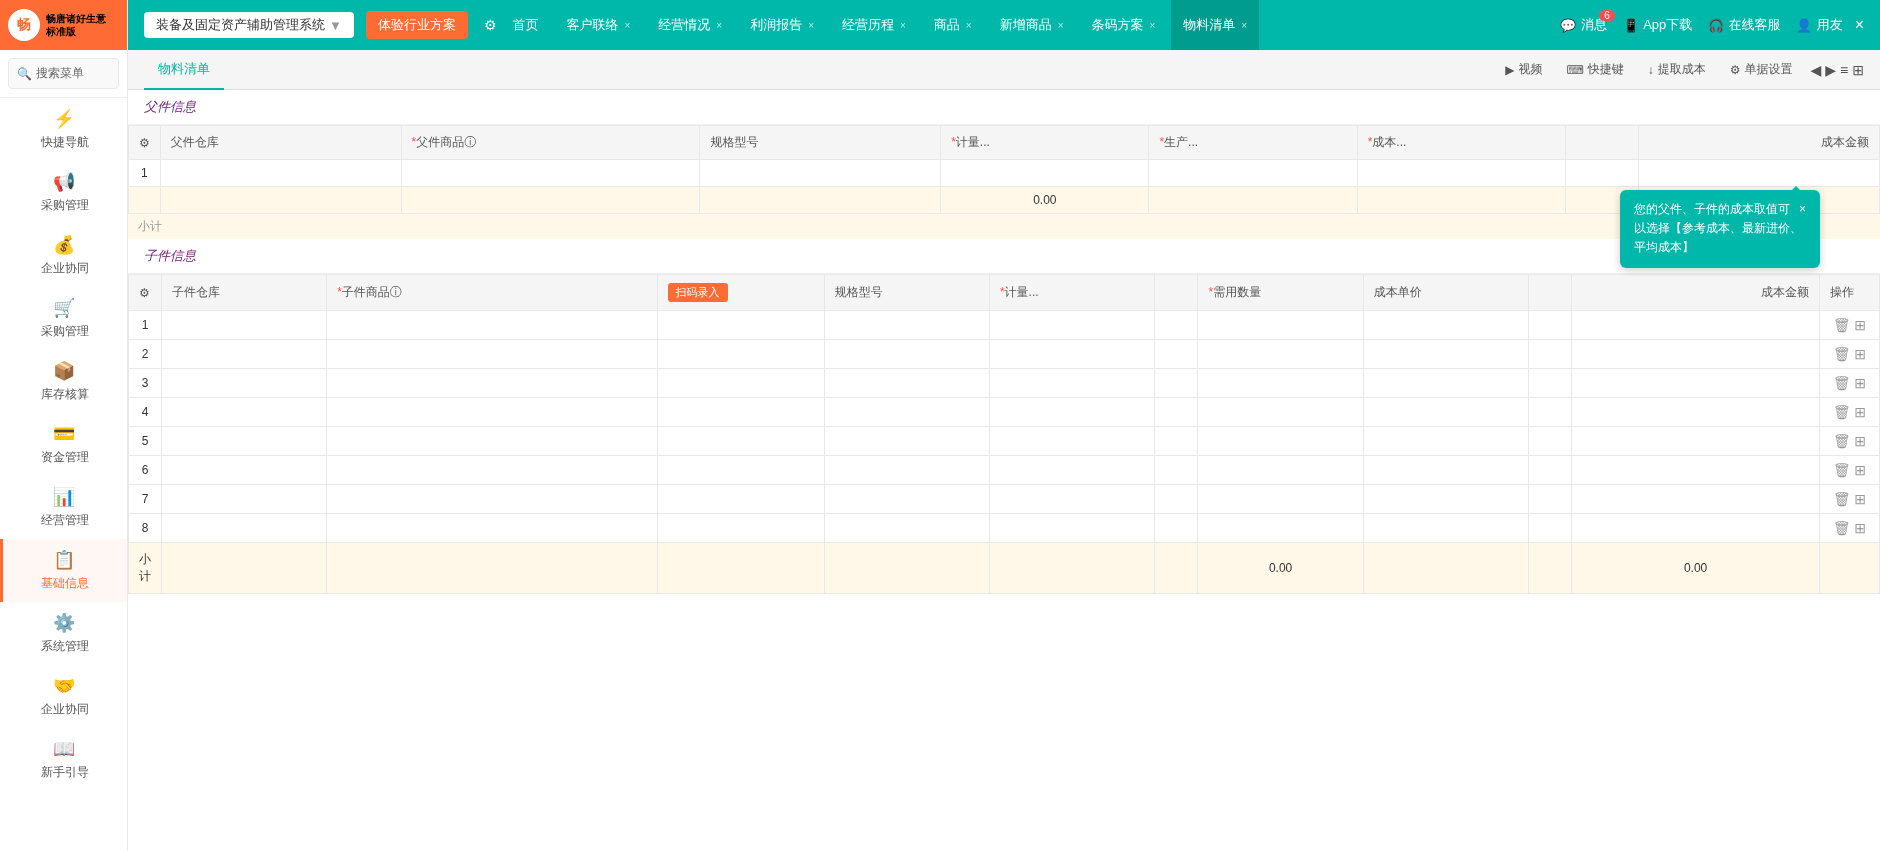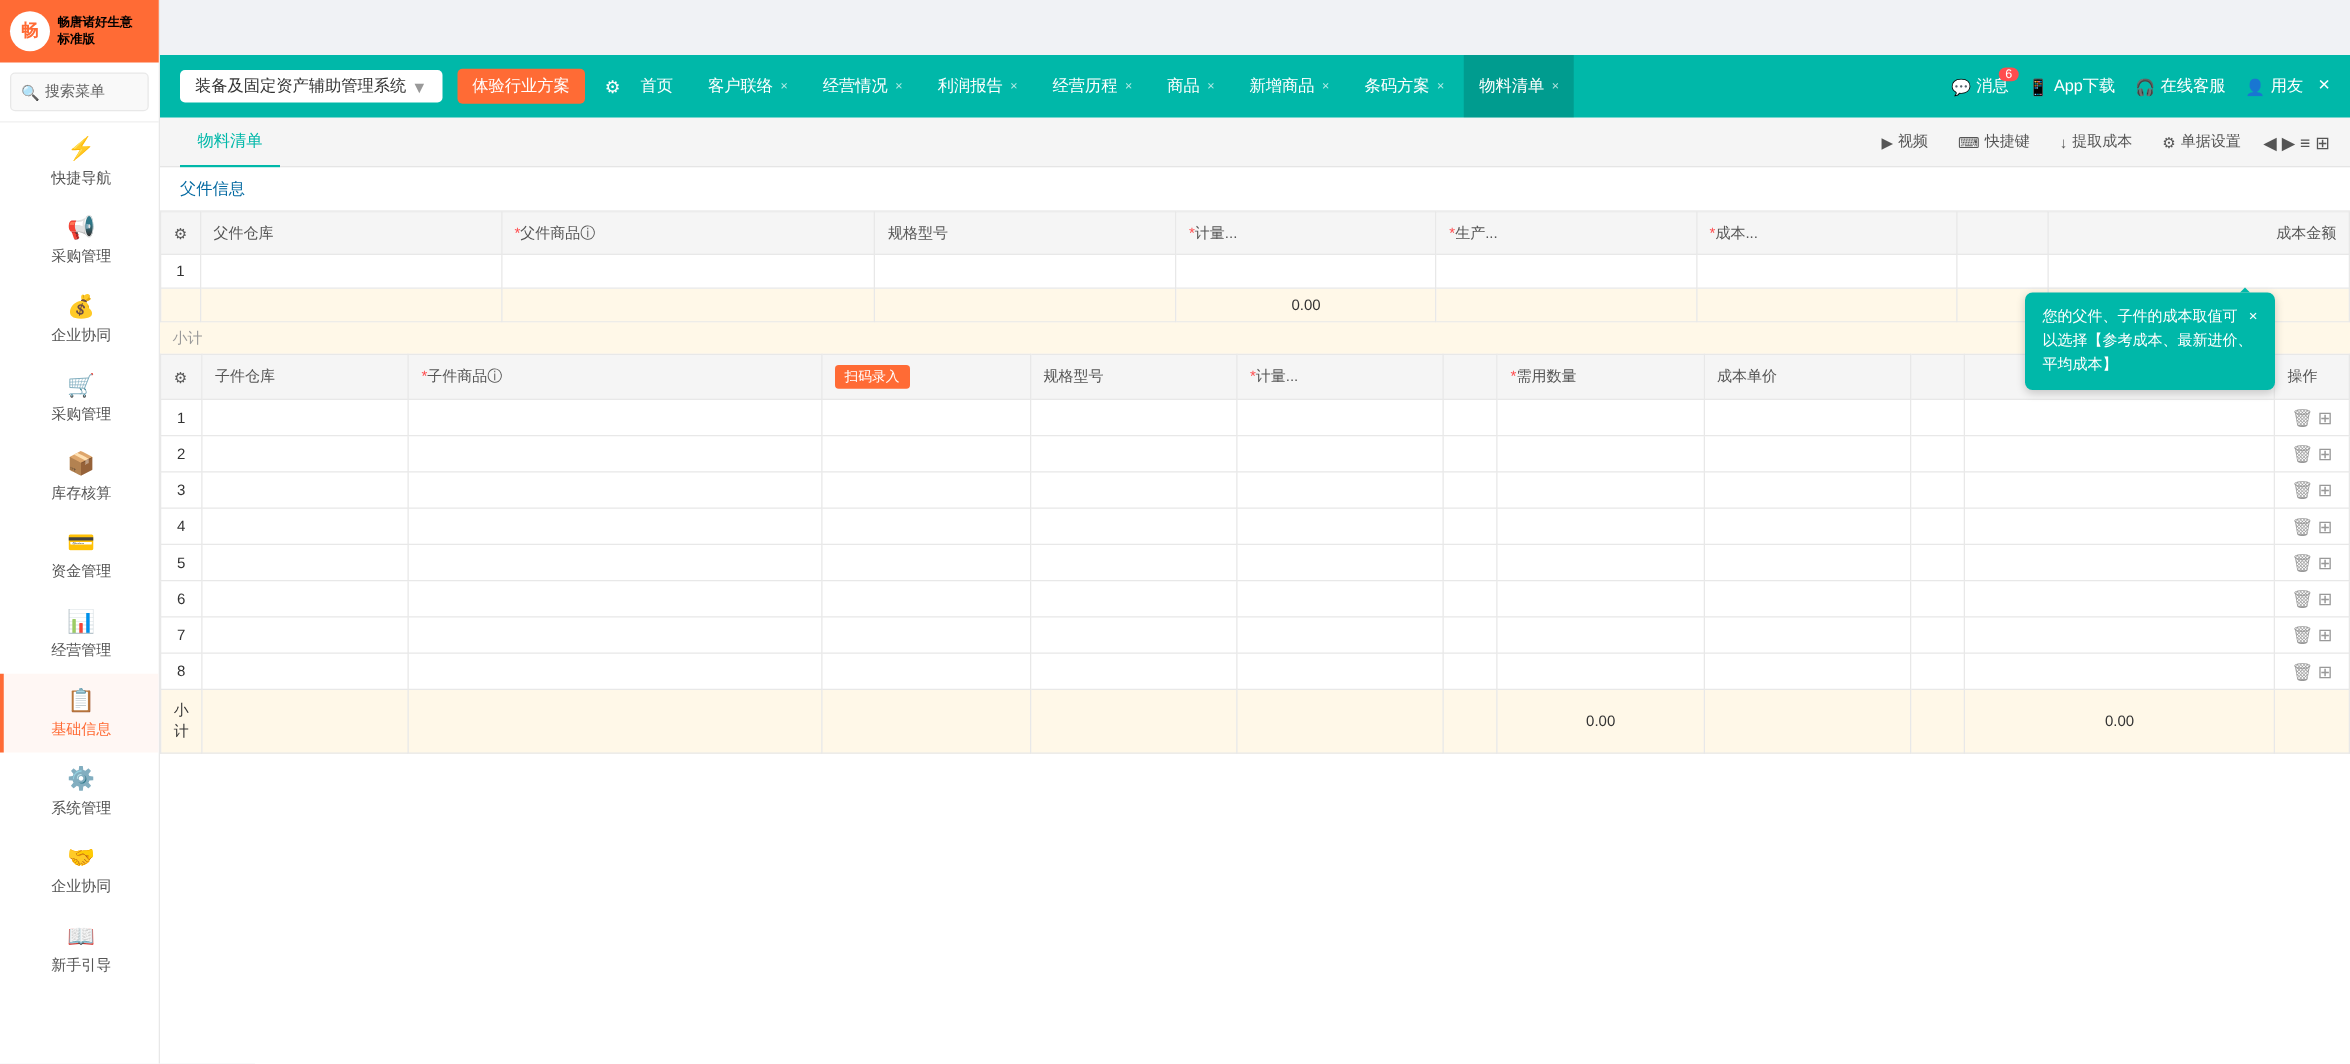--- a/index.html
+++ b/index.html
@@ -62,21 +62,21 @@
       cursor: pointer;
       color: #555;
       font-size: 12px;
       gap: 4px;
       border-left: 3px solid transparent;
     }
     .nav-item.active { background: #fff7f4; color: #ff6b35; border-left-color: #ff6b35; }
     .nav-item .nav-icon { font-size: 18px; }
 
     
-    .main { flex: 1; display: flex; flex-direction: column; overflow: hidden; margin-top: 44px; }
+    .main { flex: 1; display: flex; flex-direction: column; overflow: hidden; }
 
     
     .topbar {
       background: #00b8a9;
       height: 50px;
       display: flex;
       align-items: center;
       padding: 0 16px;
       gap: 4px;
       position: relative;
@@ -186,23 +186,24 @@
       background: #fff;
       padding: 0;
       position: relative;
     }
 
     
     .section-header {
       padding: 8px 16px;
       font-size: 13px;
       font-weight: 500;
-      color: #0369a1;
+      color: #701a75;
       background: #fff;
       border-bottom: 1px solid #f0f0f0;
+      font-style: italic;
     }
 
     
     .data-table {
       width: 100%;
       border-collapse: collapse;
       font-size: 12px;
     }
     .data-table th {
       background: #f5f5f5;
@@ -473,20 +474,23 @@
           <td></td>
           <td></td>
           <td class="right-align">
             <span>0.00</span>
           </td>
         </tr>
       </tbody>
     </table>
     <div style="padding:4px 10px;font-size:12px;color:#999;background:#fff8e8;text-align:left">小计</div>
 
+    <div class="section-header">
+      <span>子件信息</span>
+    </div>
     <table class="data-table">
       <thead>
         <tr>
           <th style="width:30px">⚙</th>
           <th>子件仓库</th>
           <th><span class="required-star">*</span>子件商品ⓘ</th>
           <th><button class="scan-btn">扫码录入</button></th>
           <th>规格型号</th>
           <th><span class="required-star">*</span>计量...</th>
           <th></th>

